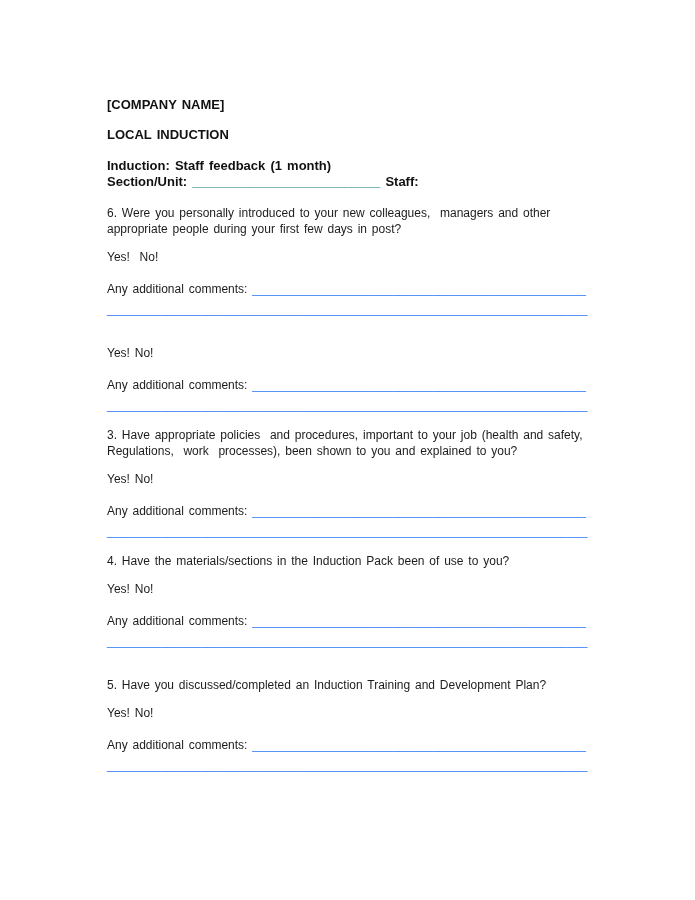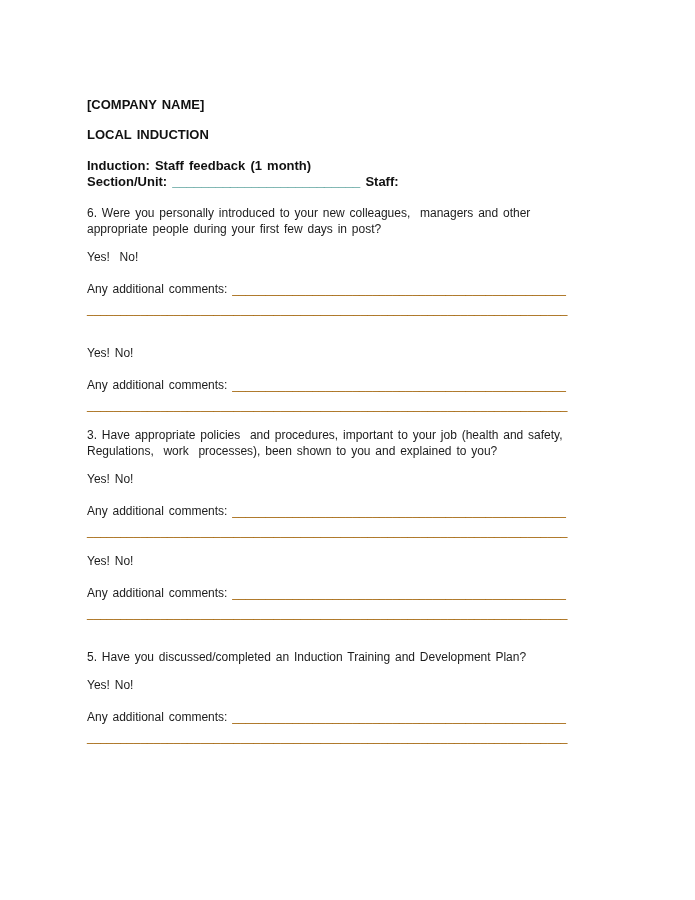--- a/index.html
+++ b/index.html
@@ -9,27 +9,27 @@
     height: 900px;
     background: #ffffff;
     font-family: "Liberation Sans", "DejaVu Sans", sans-serif;
     font-size: 12px;
     line-height: 16px;
     color: #1c1c1c;
     overflow: hidden;
   }
   .content {
     position: absolute;
-    left: 87px;
+    left: 107px;
     top: 97px;
     width: 500px;
   }
   .line { white-space: pre; word-spacing: 1.5px; }
   .bold { font-weight: bold; font-size: 13px; color: #111111; }
-  .ul  { color: #a16207; }        
+  .ul  { color: #3b82f6; }        
   .ulb { color: #0f766e; }
   .mb4  { margin-bottom: 4px; }
   .mb12 { margin-bottom: 12px; }
   .mb14 { margin-bottom: 14px; }
   .mb15 { margin-bottom: 15px; }
   .mb16 { margin-bottom: 16px; }
   .mb28 { margin-bottom: 28px; }
 </style>
 </head>
 <body>
@@ -65,20 +65,23 @@
       <div class="mb12">
         <div class="line">3. Have appropriate policies  and procedures, important to your job (health and safety,</div>
         <div class="line">Regulations,  work  processes), been shown to you and explained to you?</div>
       </div>
       <div class="line mb16">Yes! No!</div>
       <div class="line mb4"><span>Any additional comments: </span><span class="ul">__________________________________________________</span></div>
       <div class="line mb14"><span class="ul">________________________________________________________________________</span></div>
     </div>
 
     <div>
+      <div class="mb12">
+        <div class="line">4. Have the materials/sections in the Induction Pack been of use to you?</div>
+      </div>
       <div class="line mb16">Yes! No!</div>
       <div class="line mb4"><span>Any additional comments: </span><span class="ul">__________________________________________________</span></div>
       <div class="line mb28"><span class="ul">________________________________________________________________________</span></div>
     </div>
 
     <div>
       <div class="mb12">
         <div class="line">5. Have you discussed/completed an Induction Training and Development Plan?</div>
       </div>
       <div class="line mb16">Yes! No!</div>

